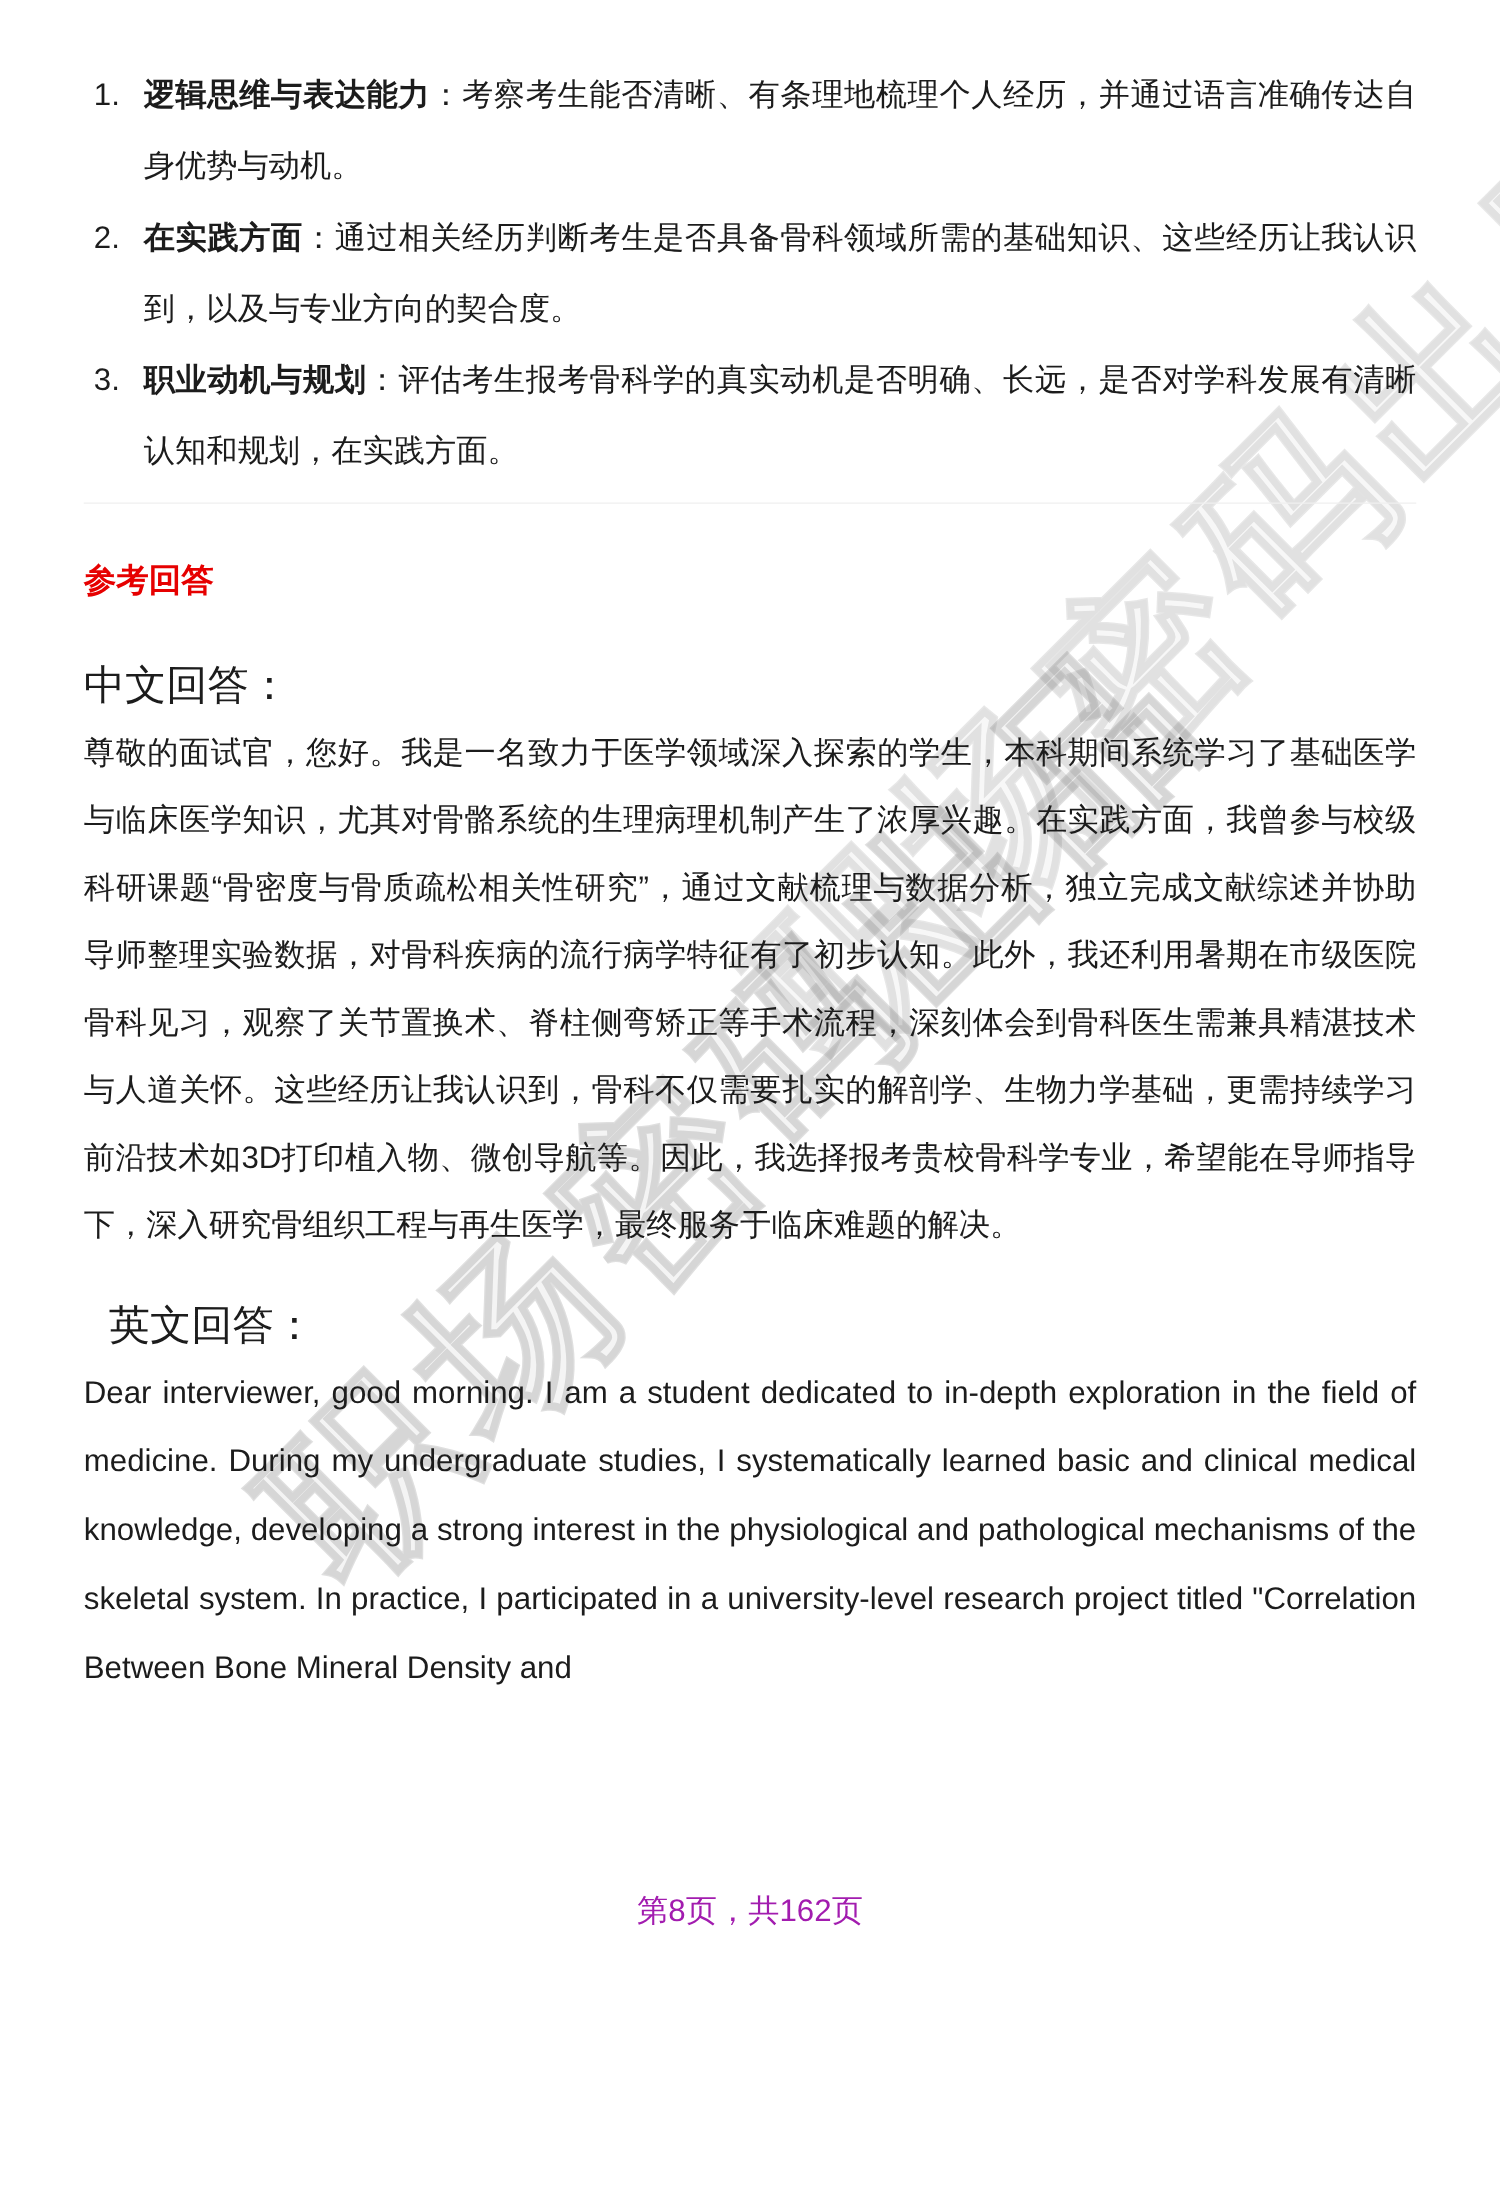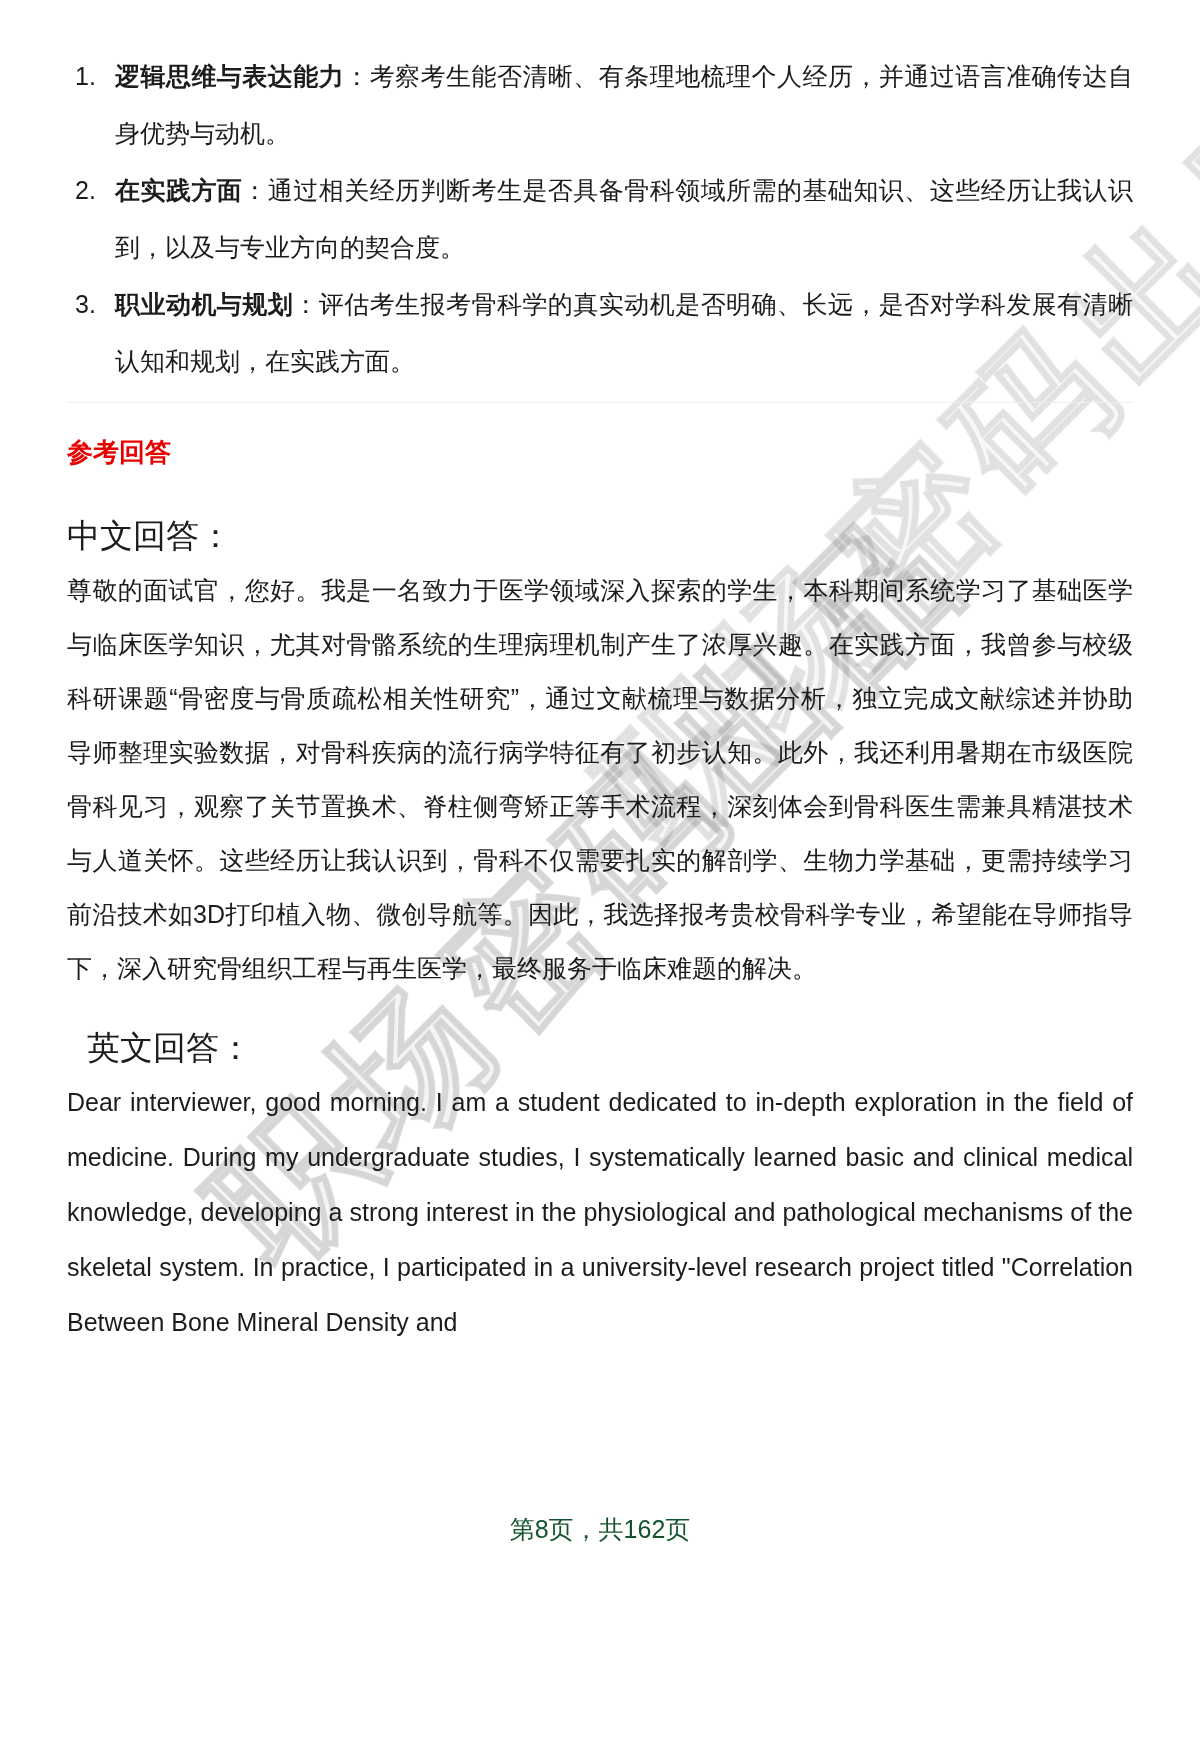--- a/index.html
+++ b/index.html
@@ -58,21 +58,21 @@
   }
   ol.criteria .term { font-weight: 700; }
 
   .divider {
     border: none;
     border-top: 1px solid #efefef;
     margin-top: 12px;
   }
 
   h2.ref-heading {
-    margin-top: 32px;
+    margin-top: 44px;
     font-size: 26px;
     line-height: 34px;
     font-weight: 700;
     color: #e60000;
   }
 
   .answer-label {
     font-size: 33px;
     line-height: 54px;
     margin-top: 40px;
@@ -89,21 +89,21 @@
 
   .footer {
     position: absolute;
     z-index: 1;
     top: 1512px;
     left: 0;
     right: 0;
     text-align: center;
     font-size: 25px;
     line-height: 34px;
-    color: #14532d;
+    color: #a21caf;
   }
 </style>
 </head>
 <body>
 
 <div class="page">
 
   <div class="watermark wm1">职场密码出品</div>
   <div class="watermark wm2">职场密码出品</div>
 

